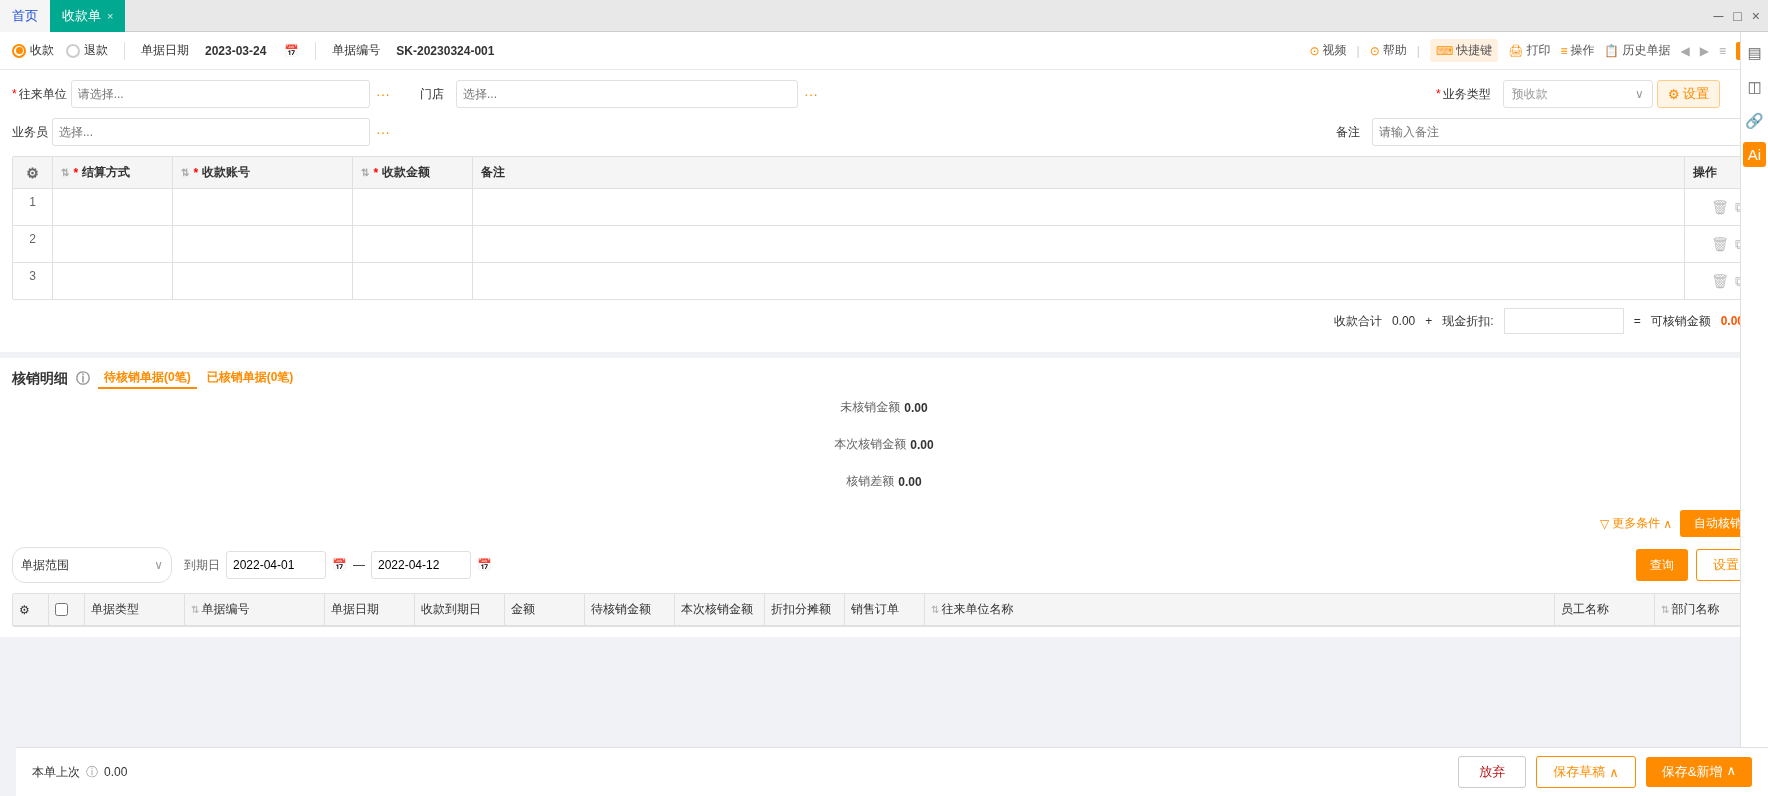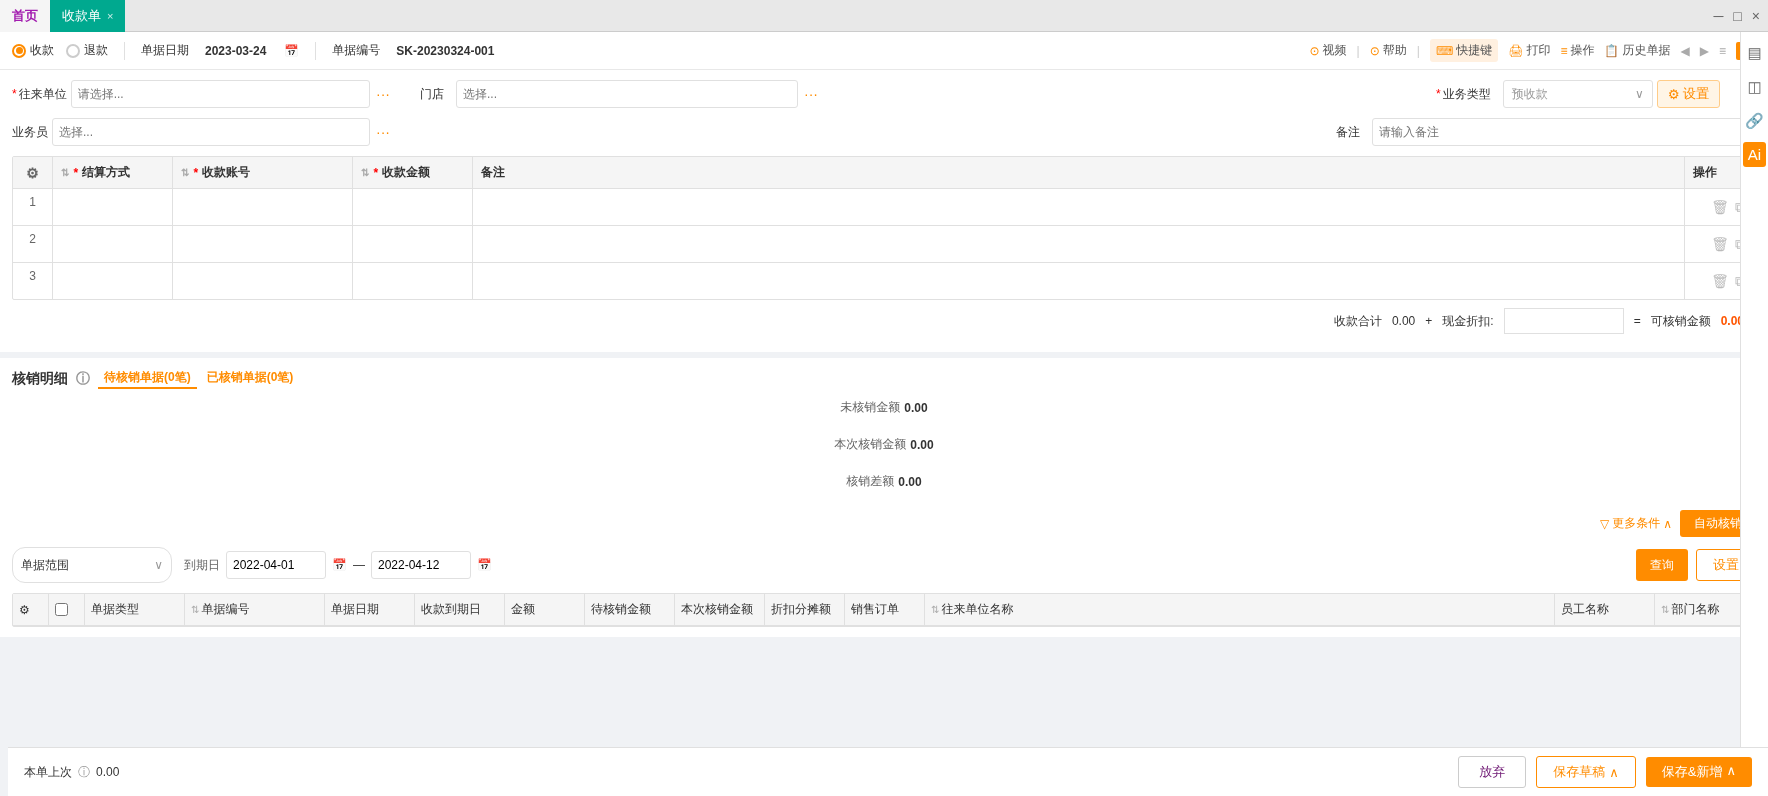--- a/index.html
+++ b/index.html
@@ -1,21 +1,21 @@
 <!DOCTYPE html>
 <html><head>
   <meta charset="utf-8">
   <style>
     * { box-sizing: border-box; margin: 0; padding: 0; }
     body { font-family: 'Microsoft YaHei', Arial, sans-serif; font-size: 12px; background: #f0f2f5; color: #333; overflow: hidden; }
 
     
     .tab-bar { display: flex; align-items: center; background: #e8e8e8; height: 32px; border-bottom: 1px solid #ccc; }
     .tab-item { padding: 0 12px; height: 32px; line-height: 32px; cursor: pointer; font-size: 13px; }
-    .tab-item.home { background: #f5f5f5; color: #a21caf; font-weight: bold; }
+    .tab-item.home { background: #f5f5f5; color: #1d4ed8; }
     .tab-item.active { background: #00a98f; color: #fff; display: flex; align-items: center; gap: 6px; }
     .tab-close { font-size: 11px; cursor: pointer; opacity: 0.8; }
     .tab-bar-right { margin-left: auto; display: flex; align-items: center; padding-right: 8px; gap: 10px; }
     .tab-bar-right span { font-size: 14px; cursor: pointer; color: #666; }
 
     
     .toolbar { background: #fff; padding: 6px 12px; display: flex; align-items: center; gap: 16px; border-bottom: 1px solid #e8e8e8; height: 38px; }
     .radio-group { display: flex; align-items: center; gap: 12px; }
     .radio-item { display: flex; align-items: center; gap: 4px; cursor: pointer; }
     .radio-dot { width: 14px; height: 14px; border-radius: 50%; border: 2px solid #ccc; display: flex; align-items: center; justify-content: center; }
@@ -89,25 +89,25 @@
     .date-input { border: 1px solid #e0e0e0; height: 28px; padding: 0 6px; border-radius: 3px; width: 100px; font-size: 12px; }
     .select-wrap { display: flex; align-items: center; gap: 4px; border: 1px solid #e0e0e0; border-radius: 13px; height: 36px; padding: 0 8px; min-width: 160px; cursor: pointer; }
 
     
     .bottom-table { border: 1px solid #e0e0e0; border-radius: 2px; }
     .bottom-header { display: grid; grid-template-columns: 36px 36px 100px 140px 90px 90px 80px 90px 90px 80px 80px 1fr 100px 100px; background: #f5f5f5; border-bottom: 1px solid #e0e0e0; }
     .bth { padding: 7px 6px; font-size: 12px; color: #333; border-right: 1px solid #e0e0e0; white-space: nowrap; display: flex; align-items: center; gap: 2px; }
     .bth:last-child { border-right: none; }
 
     
-    .footer { position: fixed; bottom: 0; left: 8px; right: 0; background: #fff; border-top: 1px solid #e0e0e0; padding: 8px 16px; display: flex; align-items: center; z-index: 100; }
+    .footer { position: fixed; bottom: 0; left: 16px; right: 0; background: #fff; border-top: 1px solid #e0e0e0; padding: 8px 16px; display: flex; align-items: center; z-index: 100; }
     .footer-left { display: flex; align-items: center; gap: 6px; font-size: 12px; }
     .footer-info-icon { color: #999; }
     .footer-right { margin-left: auto; display: flex; align-items: center; gap: 10px; }
-    .abandon-btn { background: #fff; color: #701a75; border: 1px solid #ccc; border-radius: 3px; padding: 6px 20px; cursor: pointer; font-size: 13px; }
+    .abandon-btn { background: #fff; color: #b91c1c; border: 1px solid #ccc; border-radius: 3px; padding: 6px 20px; cursor: pointer; font-size: 13px; }
     .draft-btn { background: #fff; color: #ff8c00; border: 1px solid #ff8c00; border-radius: 3px; padding: 6px 16px; cursor: pointer; font-size: 13px; display: flex; align-items: center; gap: 4px; }
     .save-btn { background: #ff8c00; color: #fff; border: none; border-radius: 3px; padding: 6px 16px; cursor: pointer; font-size: 13px; display: flex; gap: 4px; }
 
     
     .right-sidebar { position: fixed; right: 0; top: 32px; bottom: 0; width: 28px; display: flex; flex-direction: column; align-items: center; padding-top: 8px; gap: 8px; background: #fff; border-left: 1px solid #e0e0e0; z-index: 50; }
     .sidebar-icon { color: #666; cursor: pointer; font-size: 15px; padding: 4px; }
     .sidebar-icon.active { color: #ff8c00; background: #ff8c00; color: #fff; border-radius: 3px; padding: 4px 5px; }
   </style>
 </head>
 <body>

